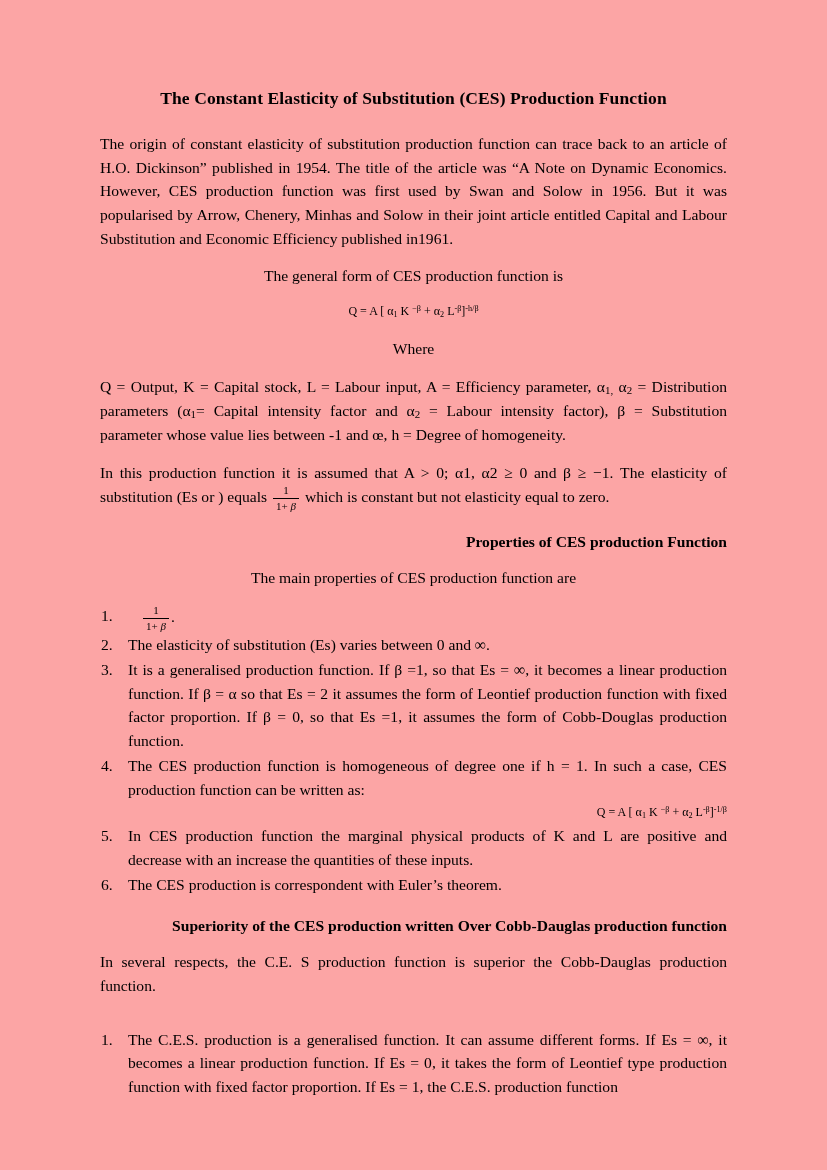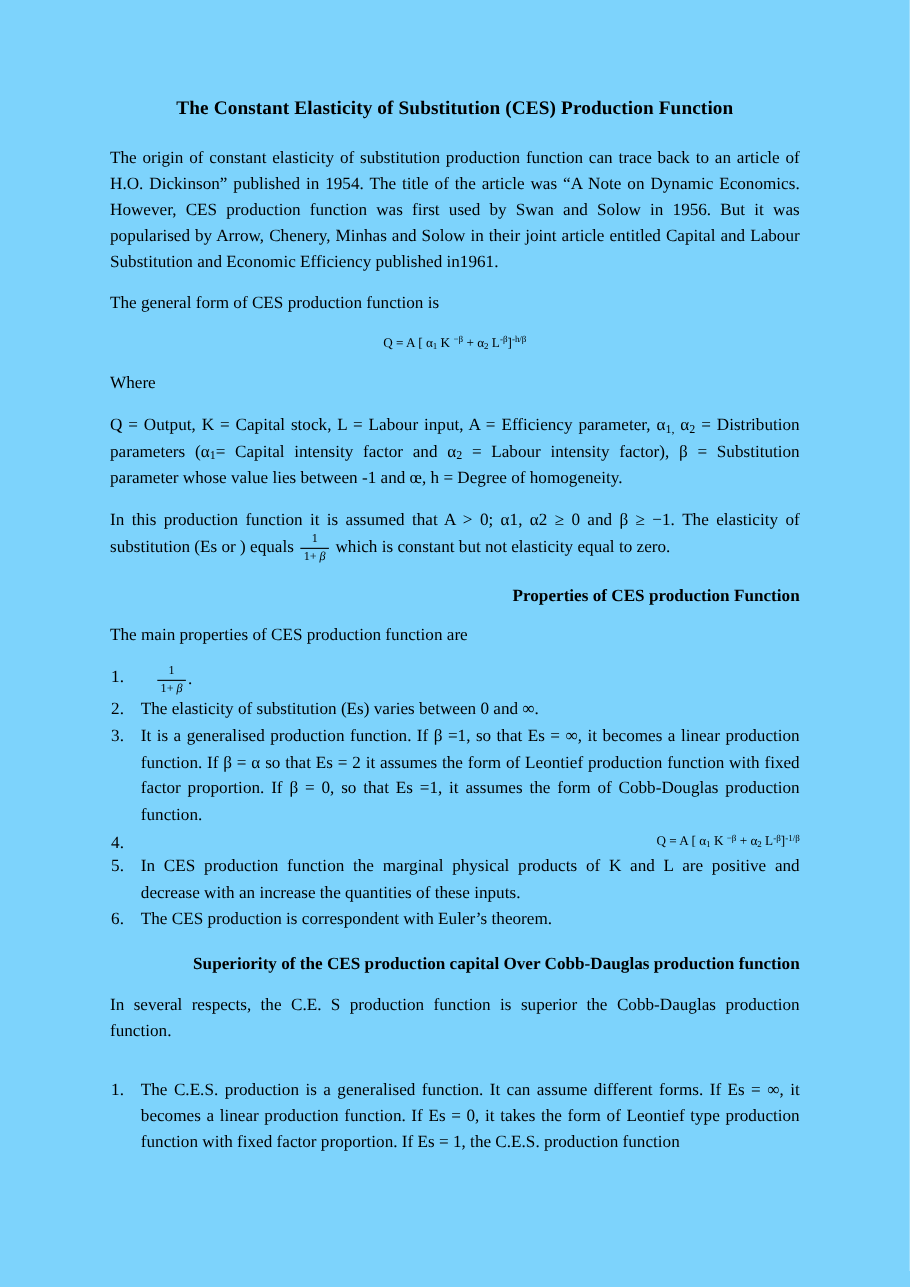--- a/index.html
+++ b/index.html
@@ -12,21 +12,21 @@
     width: 827px;
     height: 1170px;
     font-family: "Liberation Serif", "DejaVu Serif", serif;
     color: #000000;
     overflow: hidden;
   }
   .page {
     position: relative;
     width: 827px;
     height: 1170px;
-    background: #7dd3fc;
+    background: #fca5a5;
     box-sizing: border-box;
     padding: 88px 100px 0 100px;
   }
   .doc-body {
     width: 627px;
   }
 
   h1.doc-title {
     font-size: 17.5px;
     font-weight: bold;
@@ -37,21 +37,21 @@
   }
 
   p.para {
     font-size: 15.6px;
     line-height: 1.52;
     text-align: justify;
     text-justify: inter-word;
     margin: 0 0 14px 0;
   }
   p.para.left {
-    text-align: left;
+    text-align: center;
   }
 
   h2.section-heading {
     font-size: 15.6px;
     font-weight: bold;
     margin: 18px 0 14px 0;
     line-height: 1.4;
     text-align: right;
   }
 
@@ -178,36 +178,37 @@
 
       <li>
         <span>The elasticity of substitution (Es) varies between 0 and ∞.</span>
       </li>
 
       <li>
         <span>It is a generalised production function. If β =1, so that Es = ∞, it becomes a linear production function. If β = α so that Es = 2 it assumes the form of Leontief production function with fixed factor proportion. If β = 0, so that Es =1, it assumes the form of Cobb-Douglas production function.</span>
       </li>
 
       <li>
+        <span>The CES production function is homogeneous of degree one if h = 1. In such a case, CES production function can be written as:</span>
         <div class="formula" style="margin:2px 0 2px -28px;text-align:right;">
           <span>Q = A [ </span><span>α</span><sub>1</sub><span> K </span><sup>−β</sup><span> + </span><span>α</span><sub>2</sub><span> L</span><sup>-β</sup><span>]</span><sup>-1/β</sup>
         </div>
       </li>
 
       <li>
         <span>In CES production function the marginal physical products of K and L are positive and decrease with an increase the quantities of these inputs.</span>
       </li>
 
       <li>
         <span>The CES production is correspondent with Euler’s theorem.</span>
       </li>
 
     </ol>
 
-    <h2 class="section-heading">Superiority of the CES production capital Over Cobb-Dauglas production function</h2>
+    <h2 class="section-heading">Superiority of the CES production written Over Cobb-Dauglas production function</h2>
 
     <p class="para">In several respects, the C.E. S production function is superior the Cobb-Dauglas production function.</p>
 
     <ol class="props" style="margin-top:30px;">
       <li>
         <span>The C.E.S. production is a generalised function. It can assume different forms. If Es = ∞, it becomes a linear production function. If Es = 0, it takes the form of Leontief type production function with fixed factor proportion. If Es = 1, the C.E.S. production function</span>
       </li>
     </ol>
 
   </div>

